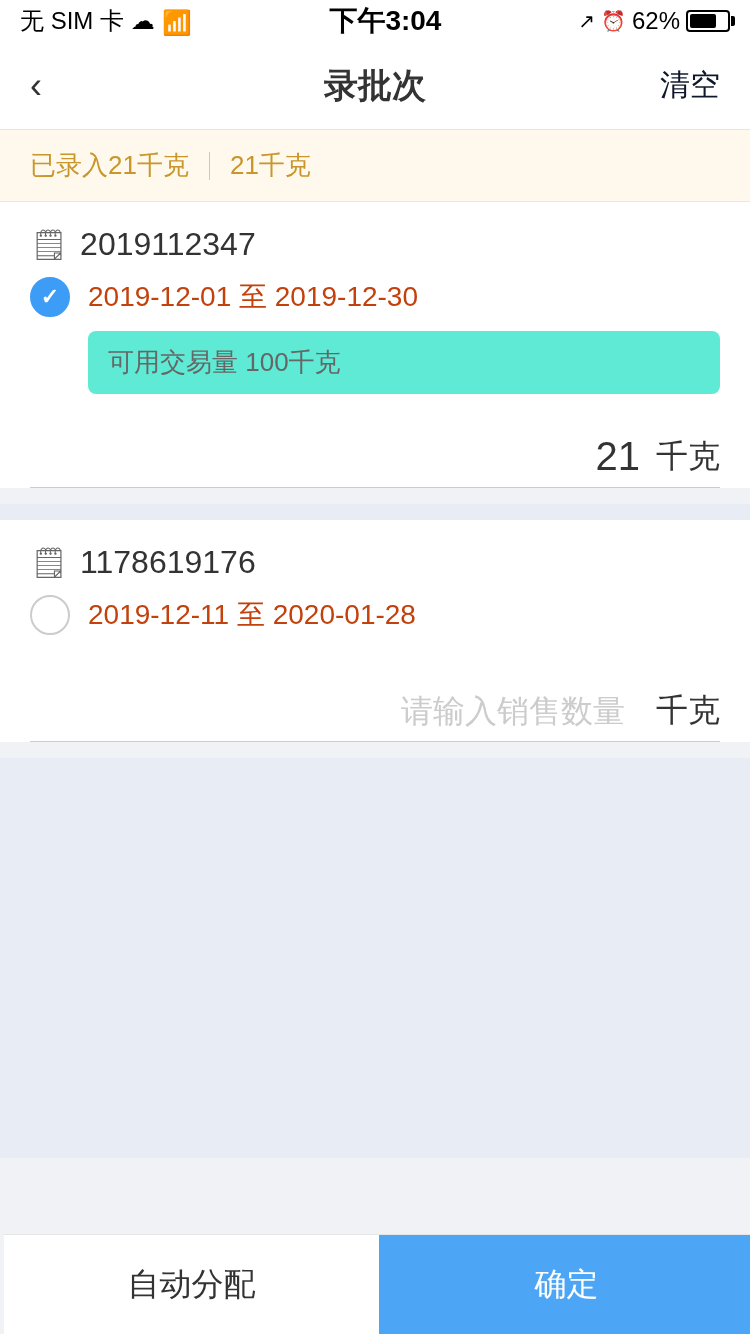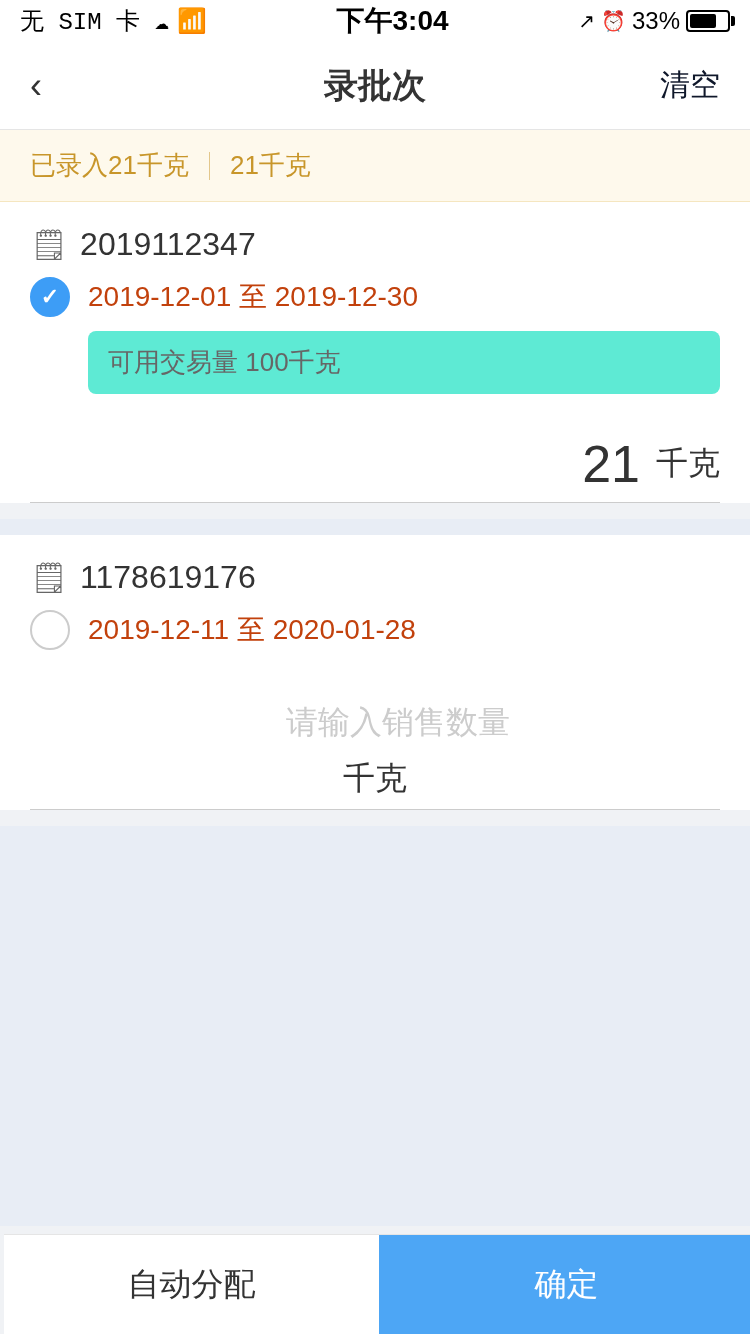--- a/index.html
+++ b/index.html
@@ -16,21 +16,21 @@
     .status-bar {
       height: 42px;
       background: #fff;
       display: flex;
       align-items: center;
       justify-content: space-between;
       padding: 0 20px;
       font-size: 24px;
       color: #000;
     }
-    .status-left { display: flex; align-items: center; gap: 8px; font-family: Liberation Mono, monospace; }
+    .status-left { display: flex; align-items: flex-end; gap: 8px; }
     .status-center { font-weight: 600; font-size: 28px; }
     .status-right { display: flex; align-items: center; gap: 6px; font-size: 24px; }
     .battery-icon {
       width: 44px; height: 22px; border: 2px solid #000; border-radius: 4px; position: relative; display: inline-flex; align-items: center; padding: 2px;
     }
     .battery-icon::after {
       content: ''; position: absolute; right: -7px; top: 50%; transform: translateY(-50%);
       width: 4px; height: 10px; background: #000; border-radius: 0 2px 2px 0;
     }
     .battery-fill { height: 100%; width: 73%; background: #000; border-radius: 2px; }
@@ -148,21 +148,21 @@
 
     
     .quantity-row {
       display: flex;
       align-items: center;
       justify-content: flex-end;
       padding: 16px 30px 0 30px;
       gap: 16px;
     }
     .quantity-value {
-      font-size: 52px;
+      font-size: 40px;
       font-weight: 500;
       color: #333;
     }
     .quantity-unit {
       font-size: 32px;
       color: #333;
     }
     .quantity-underline {
       height: 1px;
       background: #ccc;
@@ -175,21 +175,20 @@
       background: #e8edf5;
     }
 
     
     .input-row {
       display: flex;
       align-items: center;
       justify-content: flex-end;
       padding: 16px 30px 0 30px;
       gap: 16px;
-      flex-direction: column;
     }
     .quantity-input {
       border: none;
       outline: none;
       font-size: 32px;
       color: #ccc;
       text-align: right;
       background: transparent;
       flex: 1;
       max-width: 300px;
@@ -242,21 +241,21 @@
 
 <div class="status-bar">
   <div class="status-left">
     <span>无 SIM 卡 ☁</span>
     <span>📶</span>
   </div>
   <div class="status-center">下午3:04</div>
   <div class="status-right">
     <span style="font-size:20px;">↗</span>
     <span style="font-size:20px;">⏰</span>
-    <span>33%</span>
+    <span>62%</span>
     <div class="battery-icon">
       <div class="battery-fill"></div>
     </div>
   </div>
 </div>
 
 <div class="nav-bar">
   <span class="nav-back">‹</span>
   <span class="nav-title">录批次</span>
   <span class="nav-action">清空</span>

